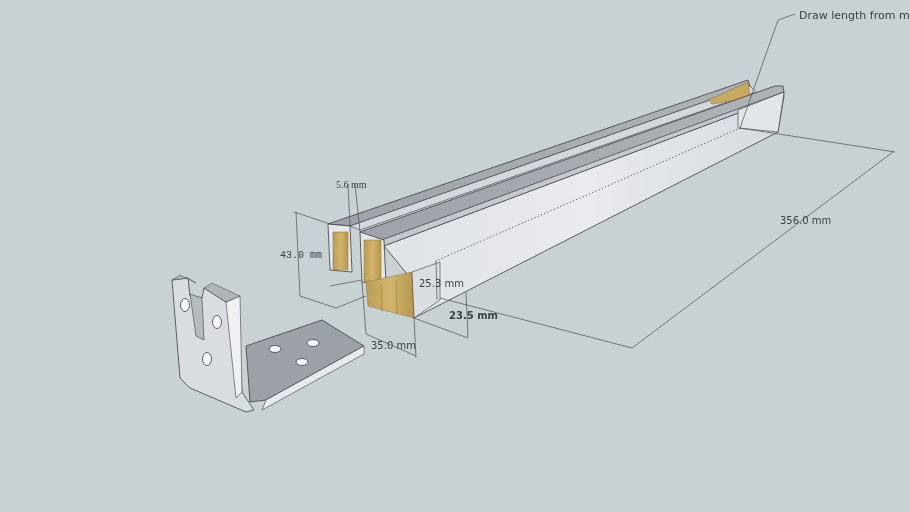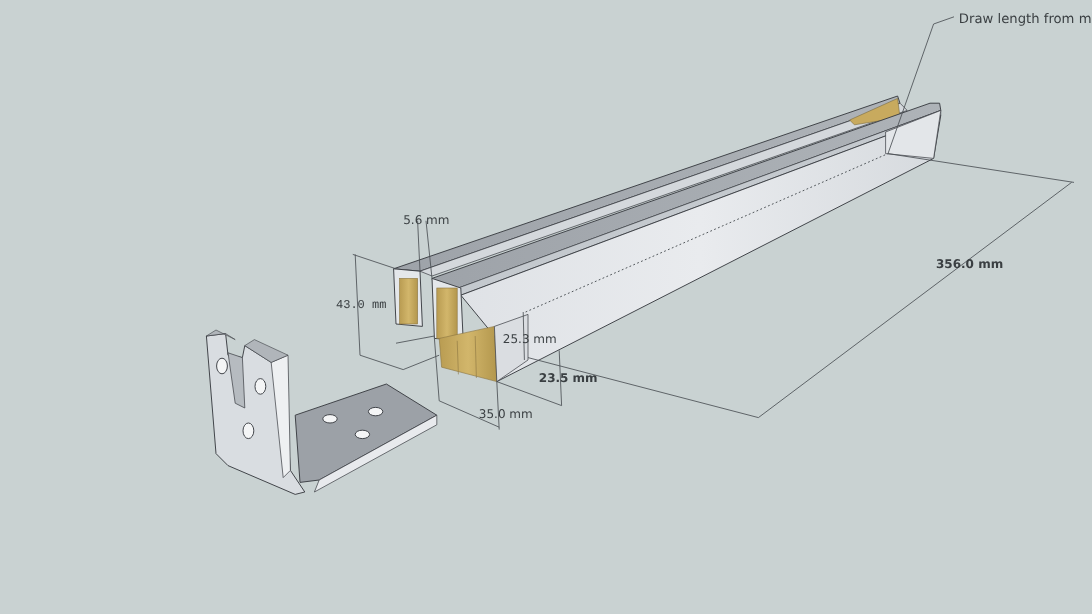--- a/index.html
+++ b/index.html
@@ -117,19 +117,19 @@
       <line x1="414" y1="318" x2="468" y2="338"></line>
 
       <line x1="362" y1="282" x2="366" y2="334"></line>
       <line x1="414" y1="318" x2="416" y2="358"></line>
       <line x1="366" y1="334" x2="416" y2="356"></line>
       <line x1="330" y1="286" x2="362" y2="280"></line>
     </g>
   </svg>
 
   <span class="dim-label" style="left:799px; top:10px; font-size:11px;">Draw length from middle</span>
-  <span class="dim-label" style="left:780px; top:216px;font-weight:bold;">356.0 mm</span>
+  <span class="dim-label" style="left:780px; top:216px;">356.0 mm</span>
   <span class="dim-label" style="left:280px; top:251px;font-family:Liberation Mono, monospace;">43.0 mm</span>
-  <span class="dim-label" style="left:336px; top:180px;">5.6 mm</span>
+  <span class="dim-label" style="left:336px; top:180px;font-family:Liberation Serif, serif;">5.6 mm</span>
   <span class="dim-label" style="left:419px; top:279px;">25.3 mm</span>
   <span class="dim-label" style="left:449px; top:311px;font-weight:bold;">23.5 mm</span>
-  <span class="dim-label" style="left:371px; top:341px;margin-left:28px;">35.0 mm</span>
+  <span class="dim-label" style="left:371px; top:341px;">35.0 mm</span>
 </div>
 
 </body></html>

